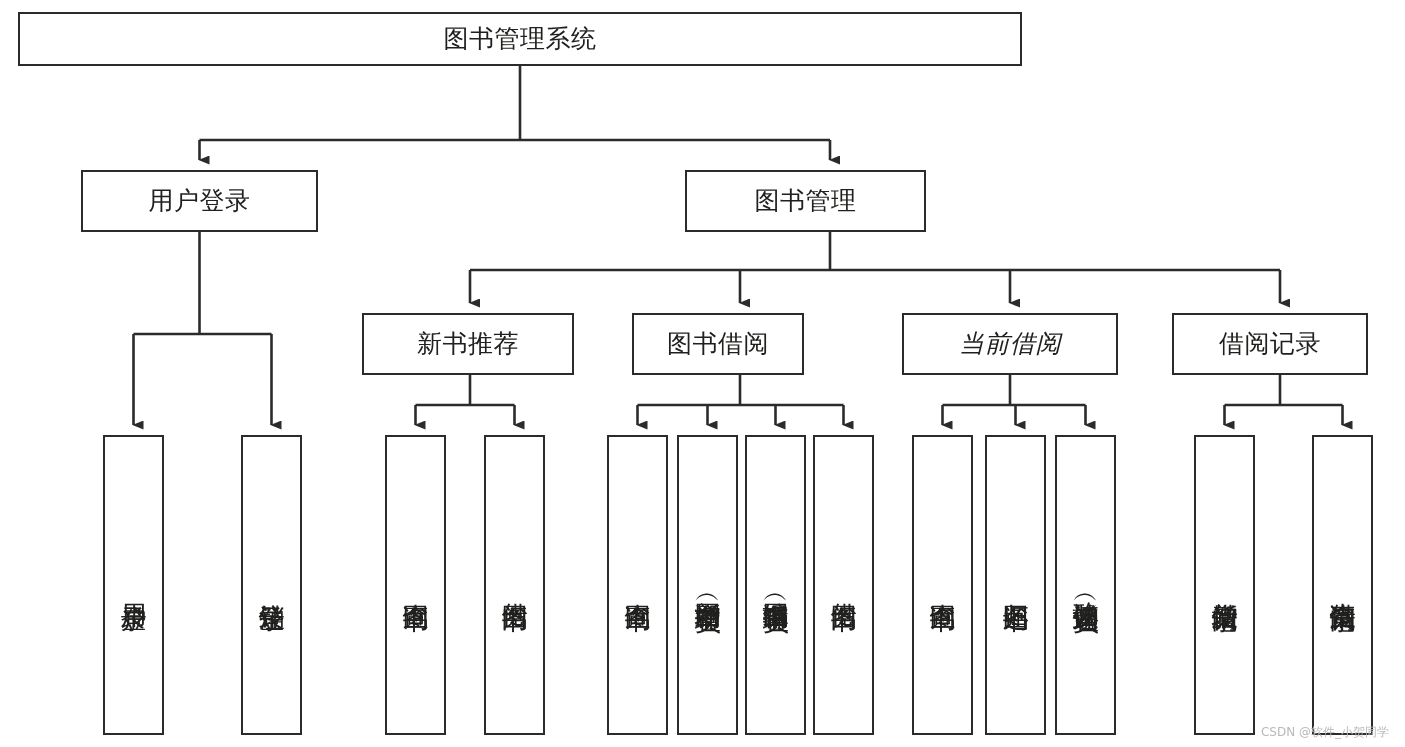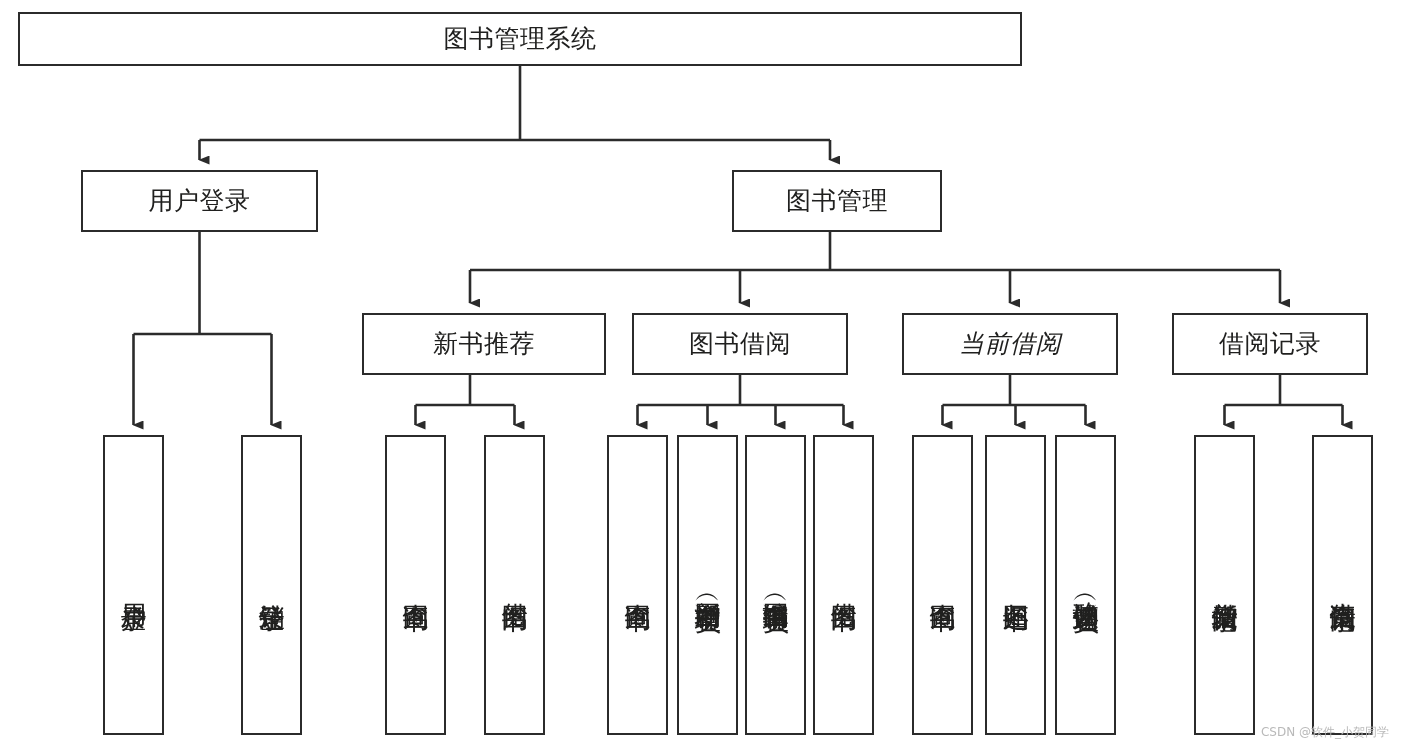--- a/index.html
+++ b/index.html
@@ -137,28 +137,28 @@
     </g>
   </svg>
 
   <div class="node" id="node-root" style="left: 18px; top: 12px; width: 1004px; height: 54px; border-color: rgb(43, 43, 43); color: rgb(32, 32, 31);">
     <span class="label-h">图书管理系统</span>
   </div>
 
   <div class="node" id="node-user-login" style="left: 81px; top: 170px; width: 237px; height: 62px; border-color: rgb(43, 43, 43); color: rgb(32, 32, 31);">
     <span class="label-h">用户登录</span>
   </div>
-  <div class="node" id="node-book-management" style="left: 732px; top: 170px; width: 210px; height: 62px; border-color: rgb(43, 43, 43); color: rgb(32, 32, 31);">
+  <div class="node" id="node-book-management" style="left: 685px; top: 170px; width: 241px; height: 62px; border-color: rgb(43, 43, 43); color: rgb(32, 32, 31);">
     <span class="label-h">图书管理</span>
   </div>
 
-  <div class="node" id="node-new-book-recommend" style="left: 362px; top: 313px; width: 244px; height: 62px; border-color: rgb(43, 43, 43); color: rgb(32, 32, 31);">
+  <div class="node" id="node-new-book-recommend" style="left: 362px; top: 313px; width: 212px; height: 62px; border-color: rgb(43, 43, 43); color: rgb(32, 32, 31);">
     <span class="label-h">新书推荐</span>
   </div>
-  <div class="node" id="node-book-borrow" style="left: 632px; top: 313px; width: 216px; height: 62px; border-color: rgb(43, 43, 43); color: rgb(32, 32, 31);">
+  <div class="node" id="node-book-borrow" style="left: 632px; top: 313px; width: 172px; height: 62px; border-color: rgb(43, 43, 43); color: rgb(32, 32, 31);">
     <span class="label-h">图书借阅</span>
   </div>
   <div class="node" id="node-current-borrow" style="left: 902px; top: 313px; width: 216px; height: 62px; border-color: rgb(43, 43, 43); color: rgb(32, 32, 31); font-style: italic;">
     <span class="label-h">当前借阅</span>
   </div>
   <div class="node" id="node-borrow-record" style="left: 1172px; top: 313px; width: 196px; height: 62px; border-color: rgb(43, 43, 43); color: rgb(32, 32, 31);">
     <span class="label-h">借阅记录</span>
   </div>
 
   <div class="node-vert" id="node-leaf-user-login" style="left: 103px; top: 435px; width: 61px; height: 300px; border-color: rgb(43, 43, 43); color: rgb(32, 32, 31);">

